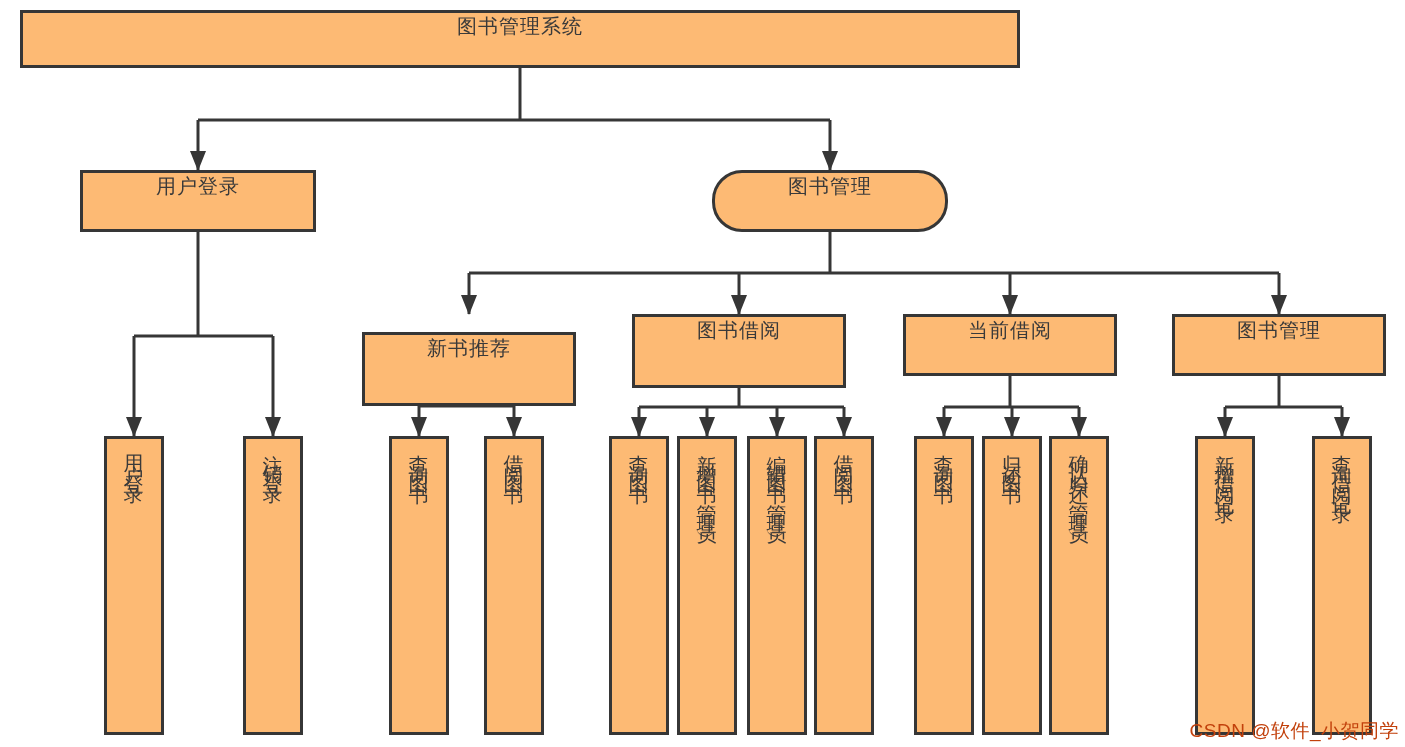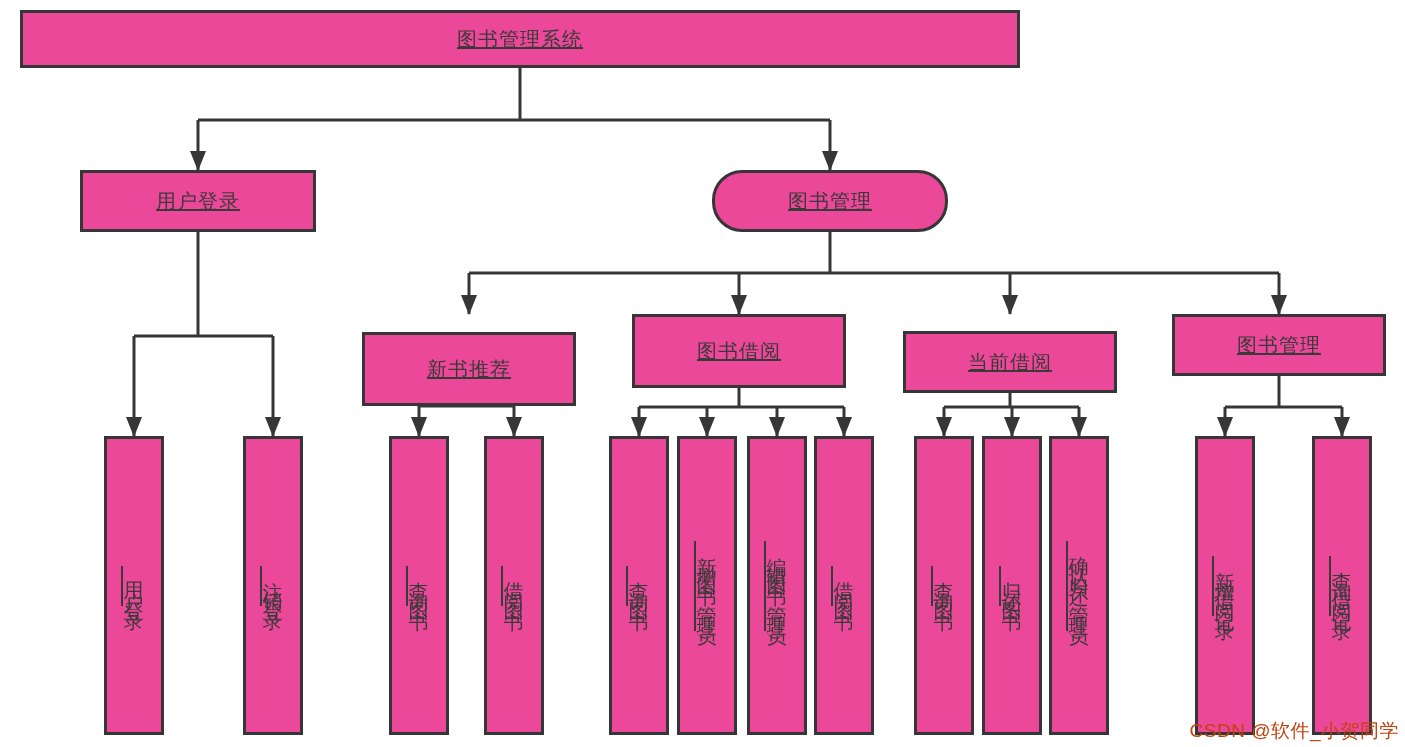--- a/index.html
+++ b/index.html
@@ -2,39 +2,39 @@
 <html><head>
 <meta charset="utf-8">
 <style>
   html,body { margin:0; padding:0; background:#ffffff; }
   .stage {
     position:relative; width:1405px; height:747px; background:#ffffff;
     font-family:"Liberation Sans", sans-serif; overflow:hidden;
   }
   svg.connectors { position:absolute; left:0; top:0; z-index:0; }
   .node {
-    position:absolute; background:#ec4899; border:3px solid #363636;
-    box-sizing:border-box; display:flex; align-items:center; justify-content:center;
-    color:#3a3a3a; font-size:20px; z-index:1; letter-spacing:1px;text-decoration:underline;
+    position:absolute; background:#fdba74; border:3px solid #363636;
+    box-sizing:border-box; display:flex; justify-content:center;
+    color:#3a3a3a; font-size:20px; z-index:1; letter-spacing:1px;
   }
   .v-node span {
     writing-mode:vertical-rl; text-orientation:mixed;
     letter-spacing:10px; line-height:1;
   }
   .watermark {
     position:absolute; right:6px; bottom:3px; z-index:2;
     font-size:19px; color:#c2410c; letter-spacing:0.5px; white-space:nowrap;
   }
   
   #n-root   { left:20px;  top:10px;  width:1000px; height:58px; }
   #n-login  { left:80px;  top:170px; width:236px;  height:62px; }
   #n-mgmt   { left:712px; top:170px; width:236px;  height:62px;border-radius:30px; }
   #n-newb   { left:362px; top:332px; width:214px;  height:74px; }
   #n-borr   { left:632px; top:314px; width:214px;  height:74px; }
-  #n-curr   { left:903px; top:314px; width:214px;  height:62px;margin-top:17px; }
+  #n-curr   { left:903px; top:314px; width:214px;  height:62px; }
   #n-rec    { left:1172px;top:314px; width:214px;  height:62px; }
   .leaf     { top:436px; width:60px; height:299px; }
   #l-a1 { left:104px; }  #l-a2 { left:243px; }
   #l-b1 { left:389px; }  #l-b2 { left:484px; }
   #l-c1 { left:609px; }  #l-c2 { left:677px; }  #l-c3 { left:747px; }  #l-c4 { left:814px; }
   #l-d1 { left:914px; }  #l-d2 { left:982px; }  #l-d3 { left:1049px; }
   #l-e1 { left:1195px; } #l-e2 { left:1312px; }
 </style>
 </head>
 <body>

